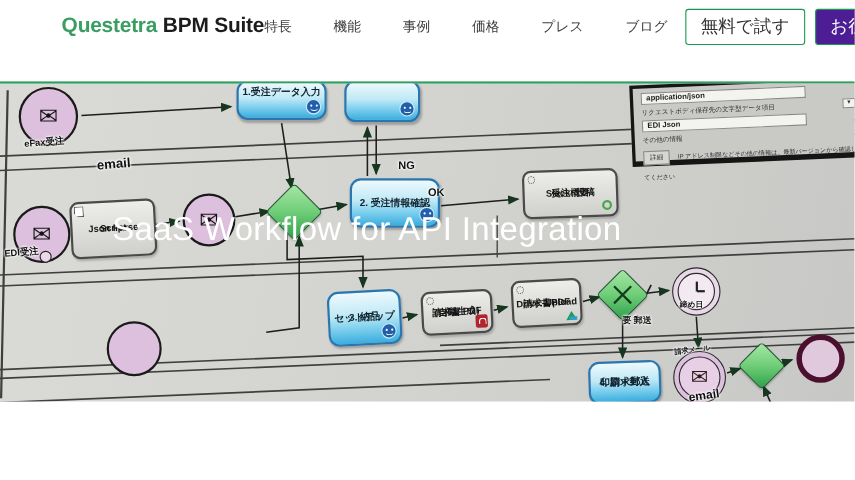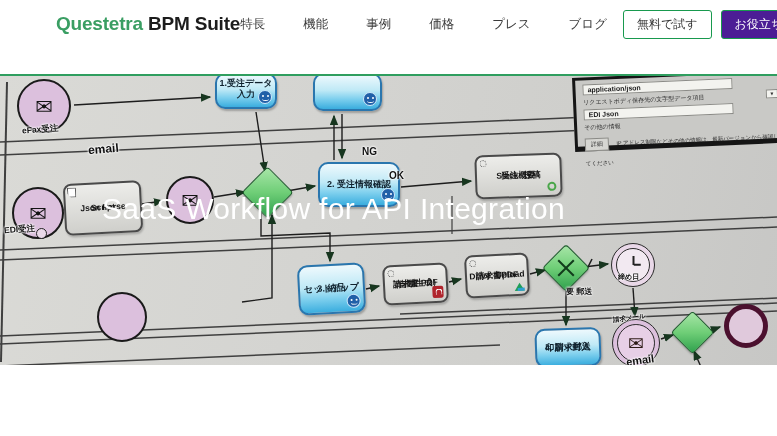--- a/index.html
+++ b/index.html
@@ -6,21 +6,21 @@
   html,body { width:777px; height:436px; background:#fff; overflow:hidden;
               font-family:"Liberation Sans", sans-serif; }
 
   
   .header { height:48px; display:flex; align-items:center; padding:0 16px 0 12px; background:#fff;margin-left:44px; }
   .logo { font-size:19px; font-weight:bold; letter-spacing:-0.2px; cursor:pointer; white-space:nowrap; }
   .logo .brand { color:#3a9e63; }
   .logo .product { color:#1c1c1c; }
   .nav { margin-left:auto; display:flex; align-items:center; gap:38px; }
   .nav a { font-size:12.5px; color:#3c3c3c; text-decoration:none; white-space:nowrap; }
-  .btn { font-size:12px; padding:5px 13px; border-radius:3px; margin-left:16px; cursor:pointer;
+  .btn { font-size:16px; padding:5px 13px; border-radius:3px; margin-left:16px; cursor:pointer;
          white-space:nowrap; border:1px solid #18994e; background:#fff; color:#333; }
   .btn.primary { background:#4c1d95; color:#fff; margin-left:9px; }
   .mag { width:11px; height:11px; border:1.7px solid #333; border-radius:50%; position:relative;
          margin-left:18px; cursor:pointer; }
   .mag::after { content:""; position:absolute; width:6px; height:1.7px; background:#333;
                 transform:rotate(45deg); right:-4.5px; bottom:-1.5px; }
 
   
   .hero { position:relative; margin-top:26px; height:291px; overflow:hidden;
           border-top:2px solid #2f9e5f;
@@ -177,21 +177,21 @@
     </div>
   <div class="subcirc" style="left:36px;top:152px;"></div>
   <span class="lbl" style="left:4px;top:148px;font-size:8.5px;transform:rotate(-5deg);">EDI受注</span>
 
   <div class="event" style="left:166px;top:100px;width:48px;height:48px;">
       <span class="env">✉</span>
     </div>
 
   <div class="event" style="left:97px;top:216px;width:50px;height:50px;"></div>
 
-  <div class="task" style="left:215px;top:-3px;width:62px;height:36px;justify-content:flex-start;padding-top:3px;">
+  <div class="task" style="left:215px;top:-3px;width:82px;height:36px;justify-content:flex-start;padding-top:3px;">
     <span>1.受注データ入力</span>
     <span class="smiley"></span>
   </div>
   <div class="task" style="left:313px;top:-3px;width:69px;height:38px;">
     <span class="smiley"></span>
   </div>
   <div class="task" style="left:318px;top:86px;width:82px;height:45px;">
     <span>2. 受注情報確認</span>
     <span class="smiley"></span>
   </div>

